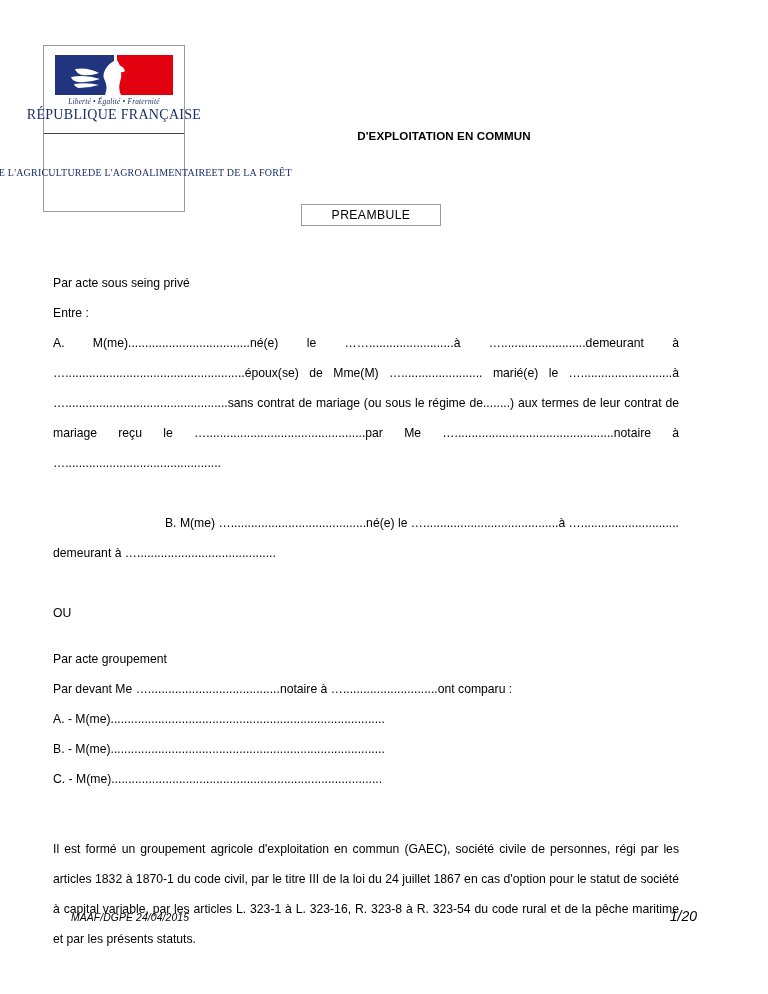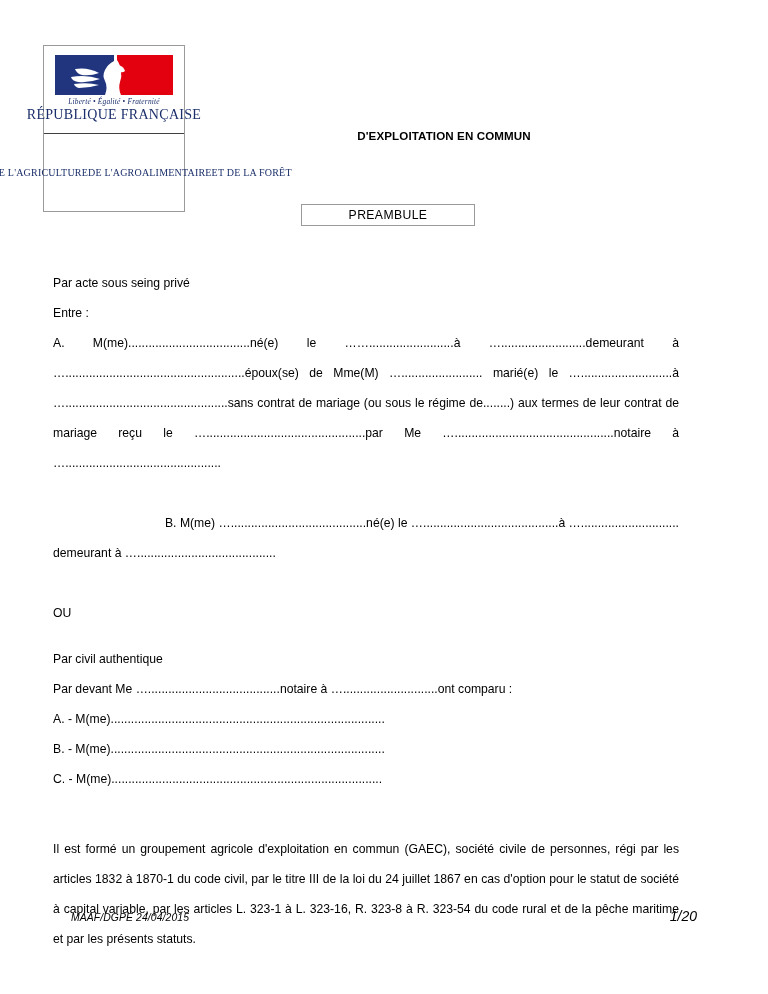--- a/index.html
+++ b/index.html
@@ -87,21 +87,21 @@
     font-weight: bold;
     line-height: 1.5;
     letter-spacing: 0.1px;
   }
 
   
   .preambule-box {
     position: absolute;
     left: 301px;
     top: 204px;
-    width: 174px;
+    width: 140px;
     height: 22px;
     border: 1px solid #9a9a9a;
     box-sizing: border-box;
     display: flex;
     align-items: center;
     justify-content: center;
     font-size: 12.2px;
     letter-spacing: 0.4px;
   }
 
@@ -194,21 +194,21 @@
 
   <div class="para para-last-nojust">B. M(me) …........................................né(e) le …........................................à ….............................</div>
   <div class="line">demeurant à ….........................................</div>
 
   <div class="gap-md"></div>
 
   <div class="line">OU</div>
 
   <div class="gap-sm"></div>
 
-  <div class="line">Par civil authentique</div>
+  <div class="line">Par acte groupement</div>
 
   <div class="line">Par devant Me ….......................................notaire à …............................ont comparu :</div>
 
   <div class="line">A. - M(me).................................................................................</div>
   <div class="line">B. - M(me).................................................................................</div>
   <div class="line">C. - M(me)................................................................................</div>
 
   <div class="gap-lg"></div>
 
   <div class="para">Il est formé un groupement agricole d'exploitation en commun (GAEC), société civile de personnes, régi par les articles 1832 à 1870-1 du code civil, par le titre III de la loi du 24 juillet 1867 en cas d'option pour le statut de société à capital variable, par les articles L. 323-1 à L. 323-16, R. 323-8 à R. 323-54 du code rural et de la pêche maritime et par les présents statuts.</div>

